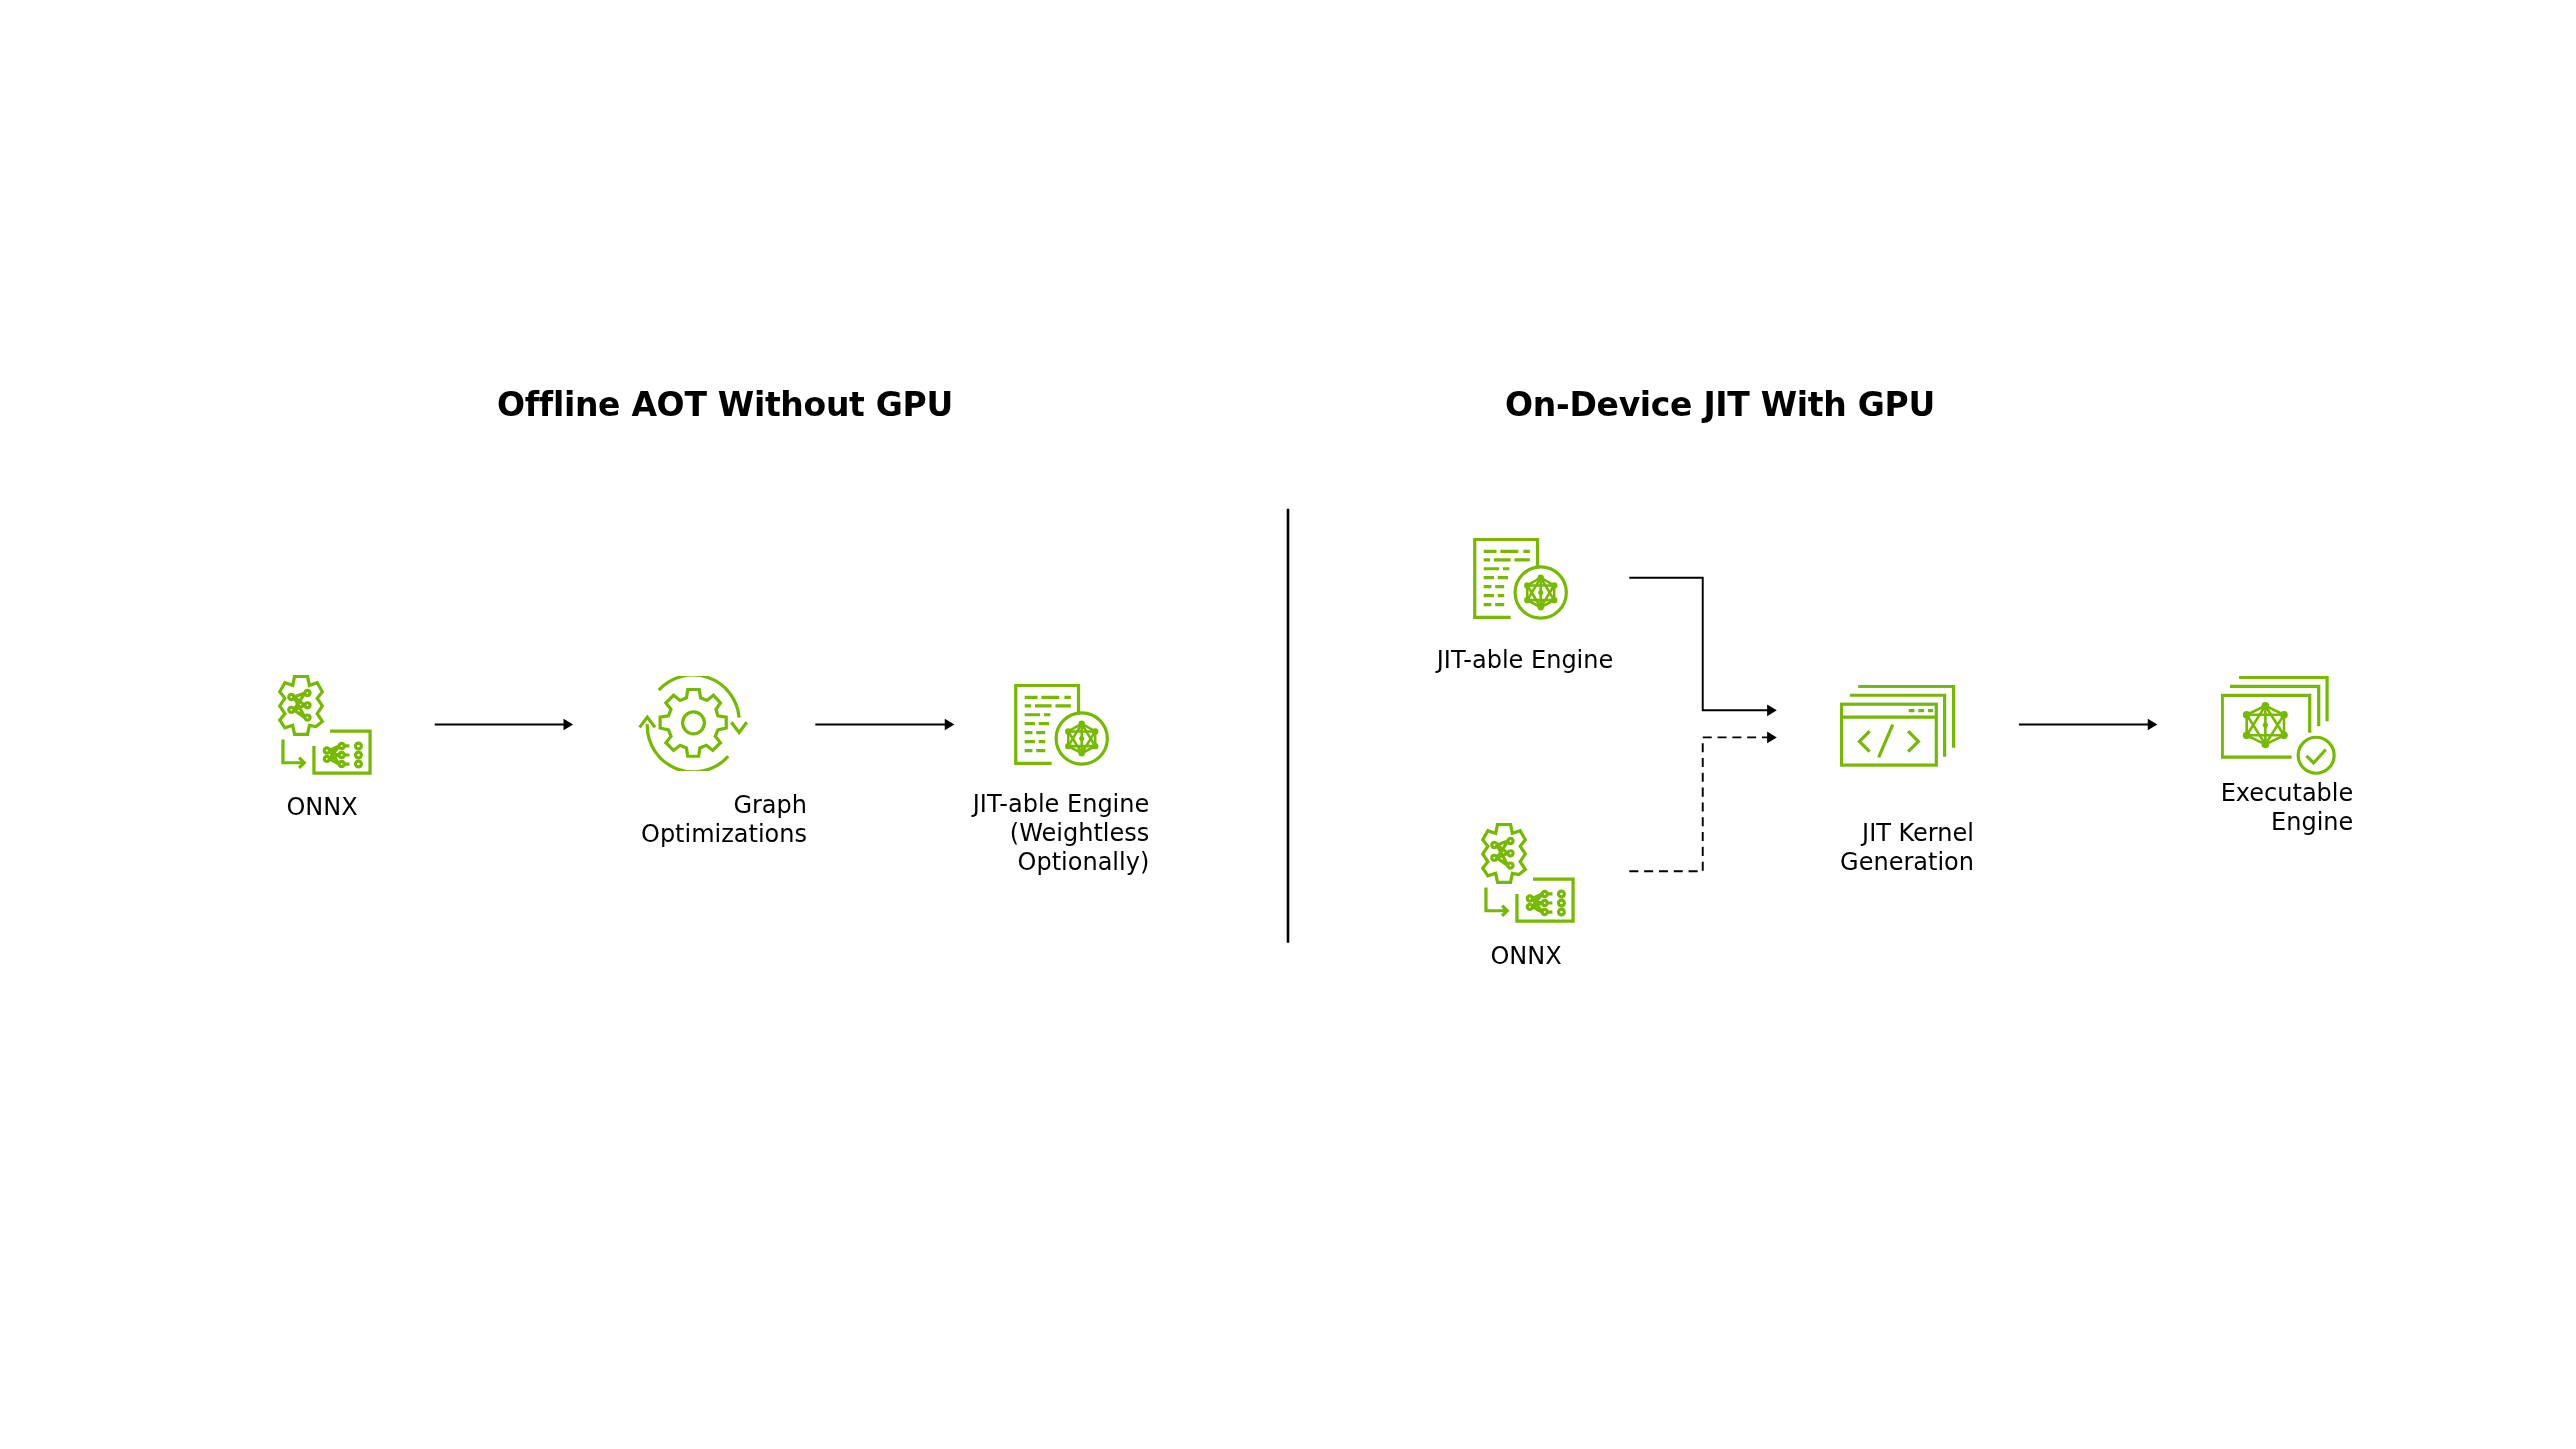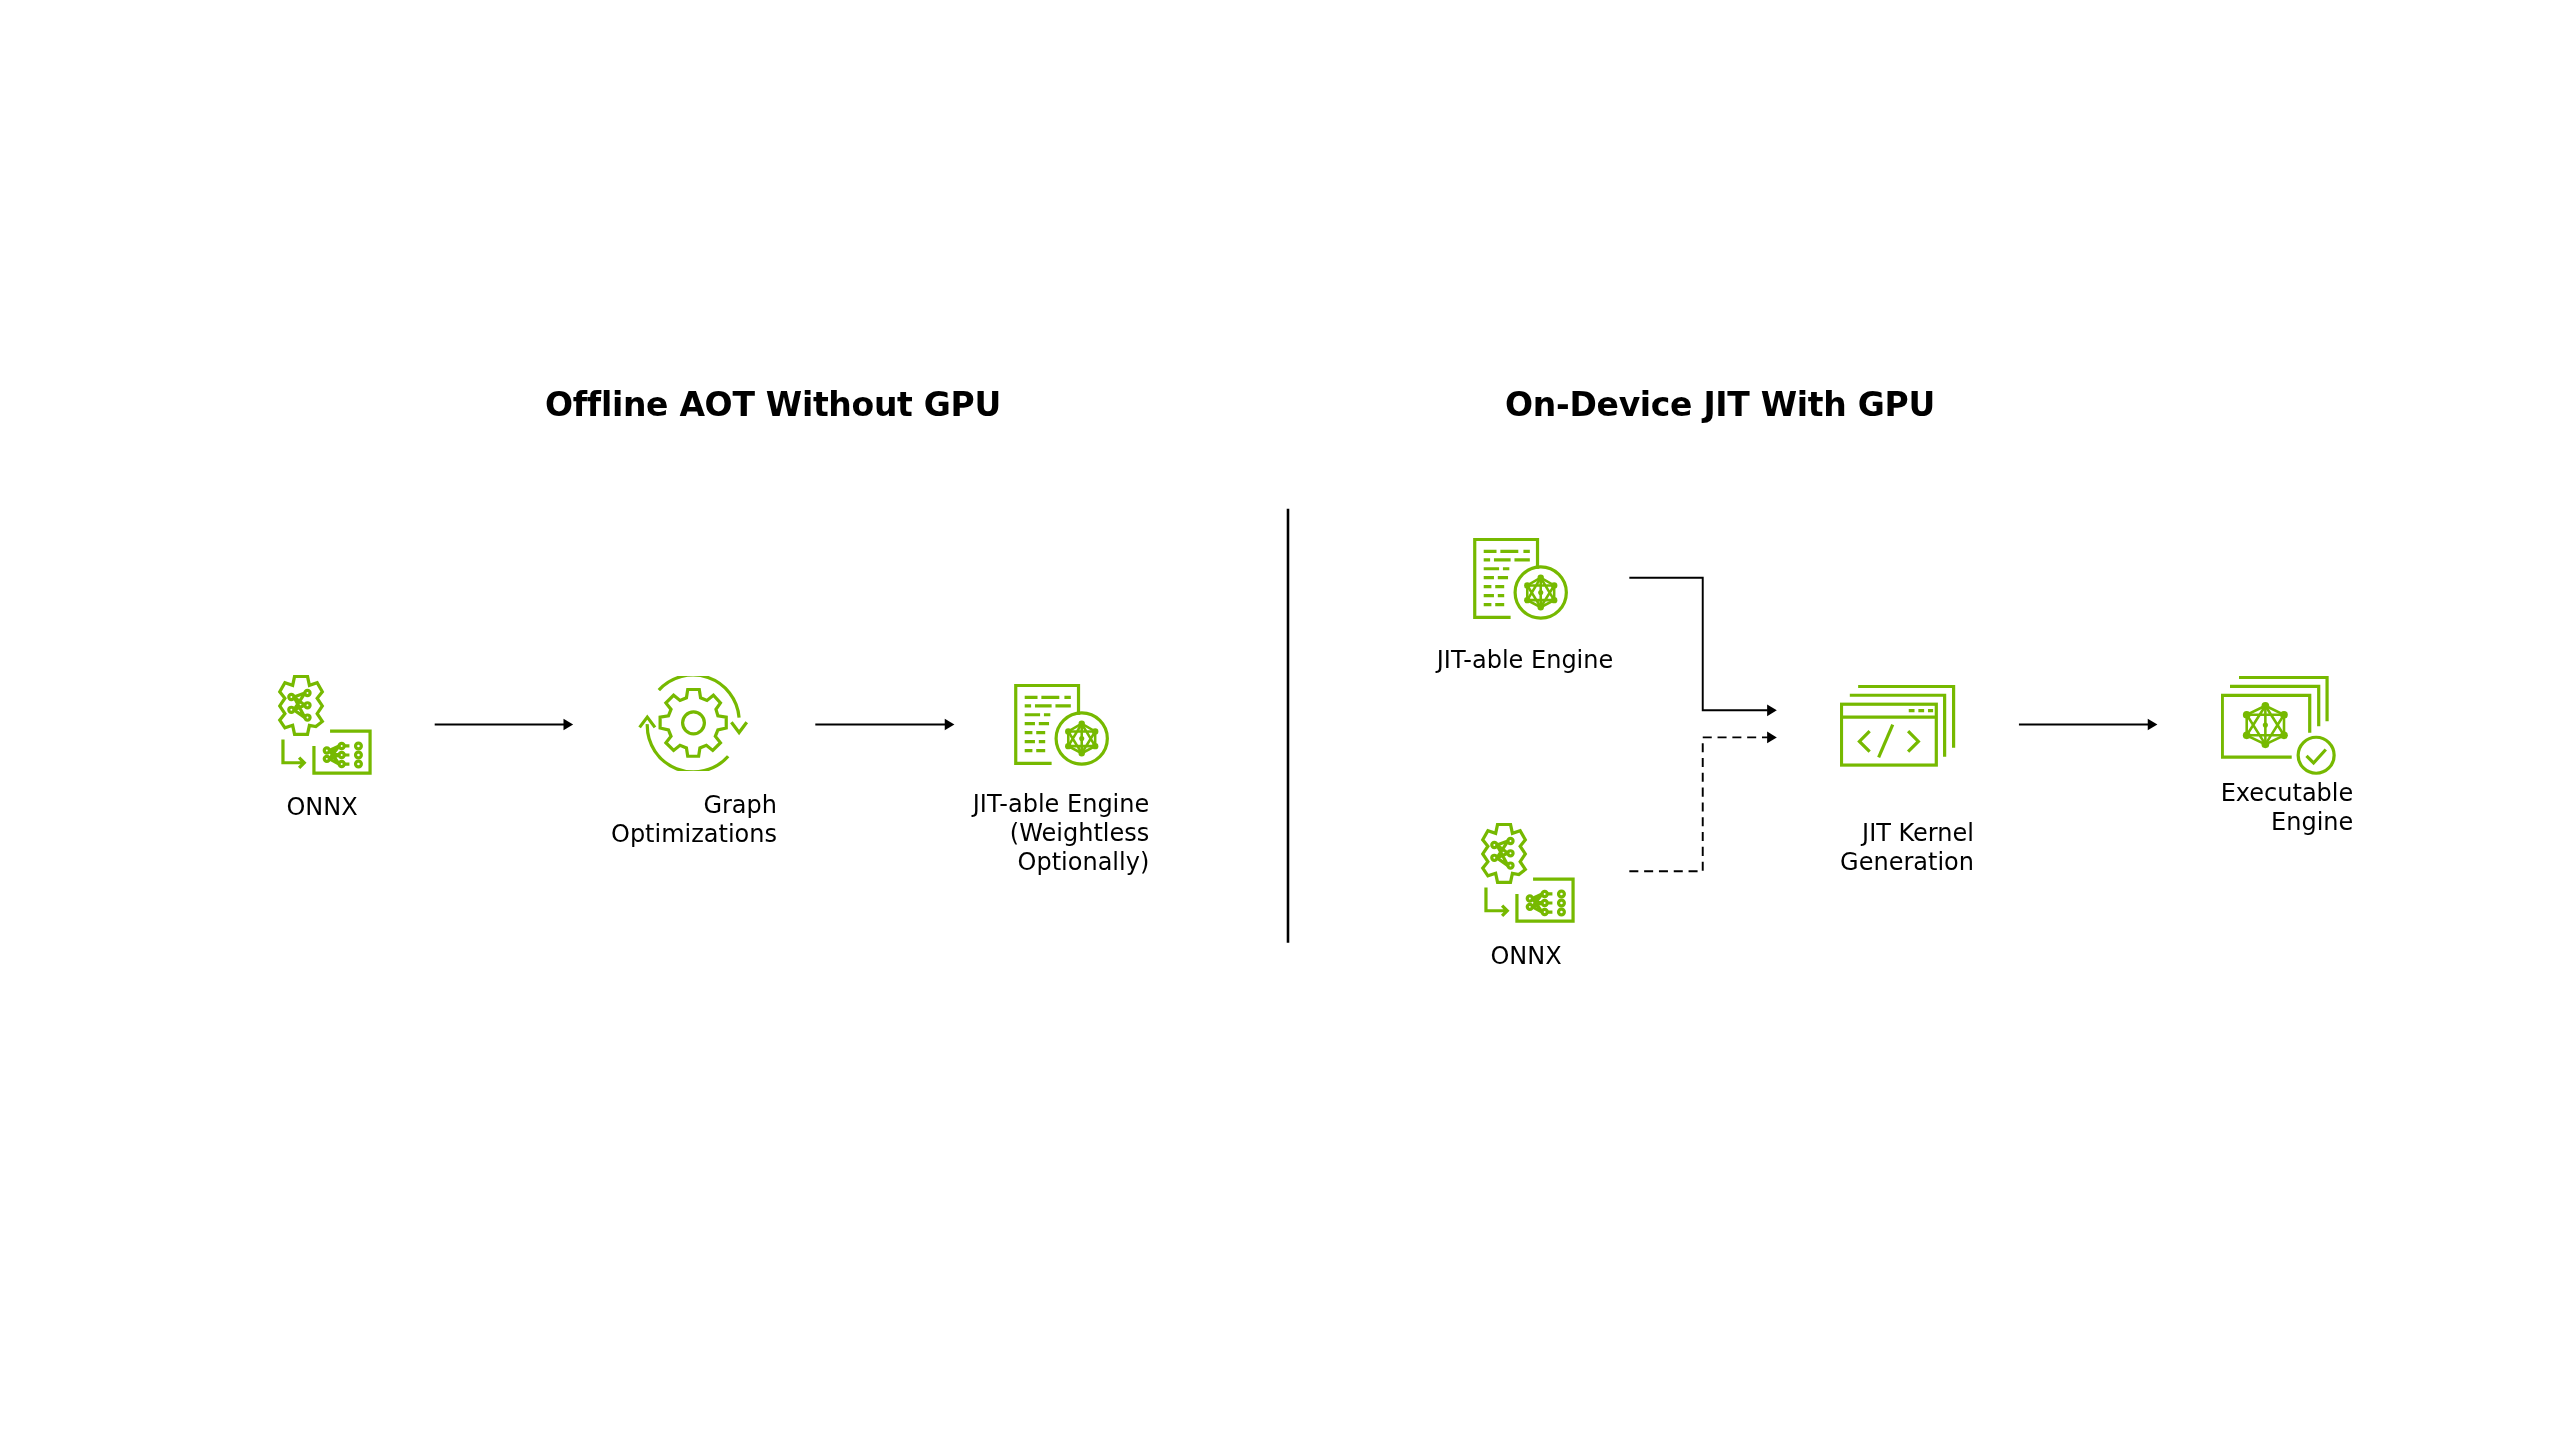--- a/index.html
+++ b/index.html
@@ -8,21 +8,21 @@
   .title { position:absolute; top:385px; font-weight:bold; font-size:33px;
            transform:translateX(-50%); white-space:nowrap; letter-spacing:-0.3px; }
   .label { position:absolute; transform:translateX(-50%); text-align:right;
            font-size:24px; line-height:29px; white-space:nowrap; }
   .label span { display:block; }
   svg.lines { position:absolute; left:0; top:0; }
 </style>
 </head>
 <body>
 
-<div class="title" style="left:725px;margin-left:48px;">Offline AOT Without GPU</div>
+<div class="title" style="left:725px;">Offline AOT Without GPU</div>
 <div class="title" style="left:1720px;">On-Device JIT With GPU</div>
 
 <svg class="lines" width="2576" height="1449" viewBox="0 0 4000 2250">
   <defs>
     <marker id="ah" markerWidth="10" markerHeight="10" refX="9" refY="5" orient="auto" markerUnits="userSpaceOnUse" viewBox="0 0 10 10">
       <path d="M0,0 L10,5 L0,10 z" fill="#000"></path>
     </marker>
   </defs>
 
   <line x1="2000" y1="790" x2="2000" y2="1464" stroke="#000" stroke-width="4"></line>
@@ -81,21 +81,21 @@
 </div>
 
 <svg style="position:absolute;left:636px;top:676px;" width="115" height="95" viewBox="0 0 178 148" fill="none" stroke="#76B900" stroke-width="5">
   <path d="M35,22 A72,72 0 0 1 160,65"></path>
   <path d="M148,72 L160,88 L172,72"></path>
   <path d="M143,125 A72,72 0 0 1 17,75"></path>
   <path d="M5,80 L17,64 L29,80"></path>
   <path d="M80,21 L98,21 L100,34 L110,38 L120,30 L131,42 L124,52 L127,62 L140,64 L140,81 L127,84 L123,94 L131,104 L119,116 L109,108 L99,112 L97,125 L80,125 L78,112 L68,108 L58,116 L46,104 L54,94 L50,84 L37,81 L37,64 L50,62 L54,52 L46,42 L58,30 L68,38 L78,34 Z"></path>
   <circle cx="89" cy="73" r="17"></circle>
 </svg>
-<div class="label" style="left:694px;top:791px;">
+<div class="label" style="left:724px;top:791px;">
   <span>Graph</span>
   <span>Optimizations</span>
 </div>
 
 <svg style="position:absolute;left:1014px;top:684px;" width="97" height="82" viewBox="0 0 150 128" fill="none" stroke="#76B900" stroke-width="5">
   <path d="M58,124 L2,124 L2,2 L100,2 L100,48"></path>
   <g stroke-width="5">
     <path d="M16,21 L36,21 M42,21 L70,21 M78,21 L88,21"></path>
     <path d="M16,34 L26,34 M32,34 L58,34 M64,34 L88,34"></path>
     <path d="M16,48 L40,48 M46,48 L56,48"></path>

